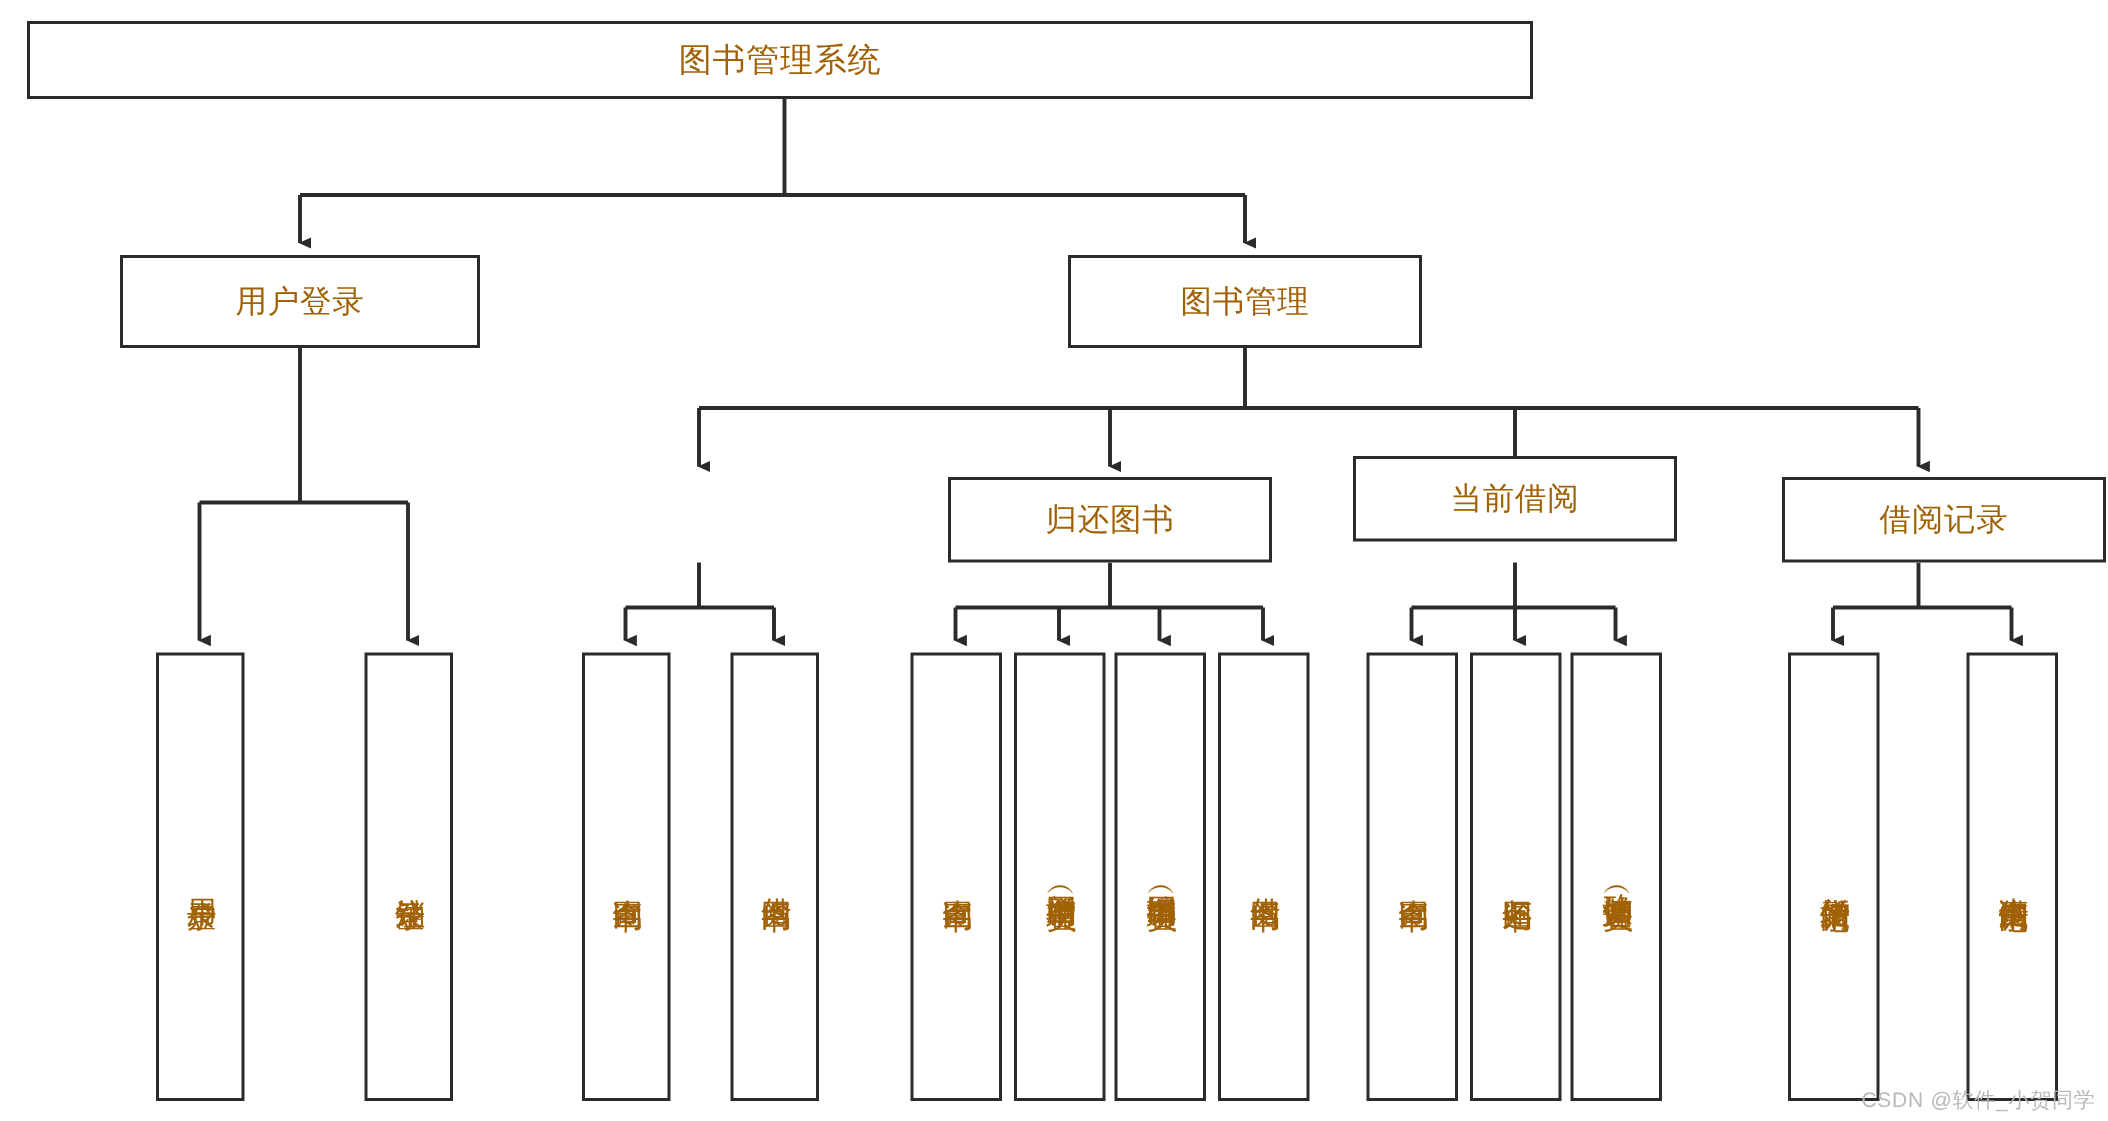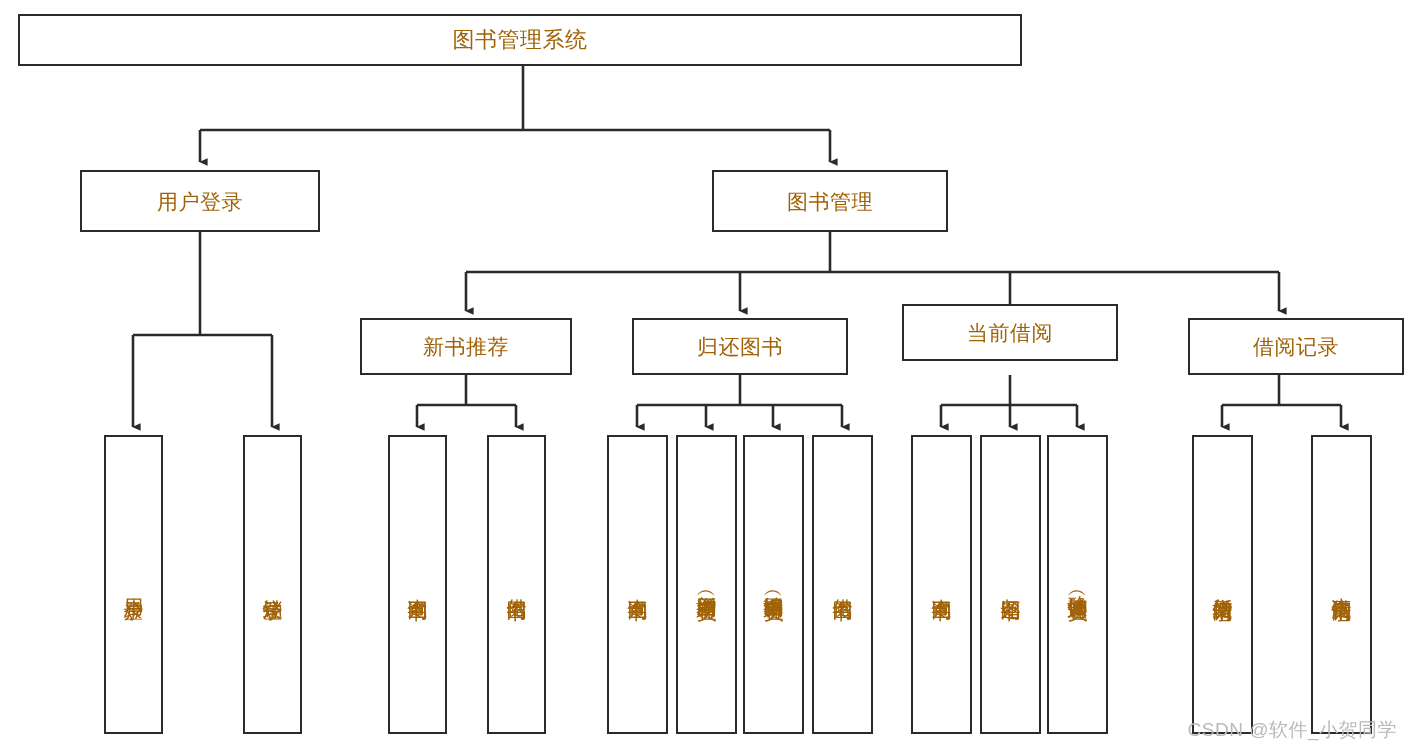--- a/index.html
+++ b/index.html
@@ -61,21 +61,21 @@
     font-size: 20px;
     line-height: 1.05;
     letter-spacing: 1px;
     white-space: nowrap;
     max-height: 260px;
   }
   .watermark {
     position: absolute;
     right: 8px;
     bottom: 4px;
-    font-size: 19px;
+    font-size: 14px;
     color: #b9b9b9;
     letter-spacing: 0.5px;
     white-space: nowrap;
     user-select: none;
   }
 </style>
 </head>
 <body>
 
 <div id="canvas">
@@ -134,23 +134,20 @@
     <span class="label">图书管理系统</span>
   </div>
 
   <div class="node horiz" style="left:80px; top:170px; width:240px; height:62px;">
     <span class="label">用户登录</span>
   </div>
   <div class="node horiz" style="left:712px; top:170px; width:236px; height:62px;">
     <span class="label">图书管理</span>
   </div>
 
-  <div class="node horiz" style="left:360px; top:318px; width:212px; height:57px;">
-    <span class="label">新书推荐</span>
-  </div>
   <div class="node horiz" style="left:632px; top:318px; width:216px; height:57px;">
     <span class="label">归还图书</span>
   </div>
   <div class="node horiz" style="left:902px; top:304px; width:216px; height:57px;">
     <span class="label">当前借阅</span>
   </div>
   <div class="node horiz" style="left:1188px; top:318px; width:216px; height:57px;">
     <span class="label">借阅记录</span>
   </div>
 

